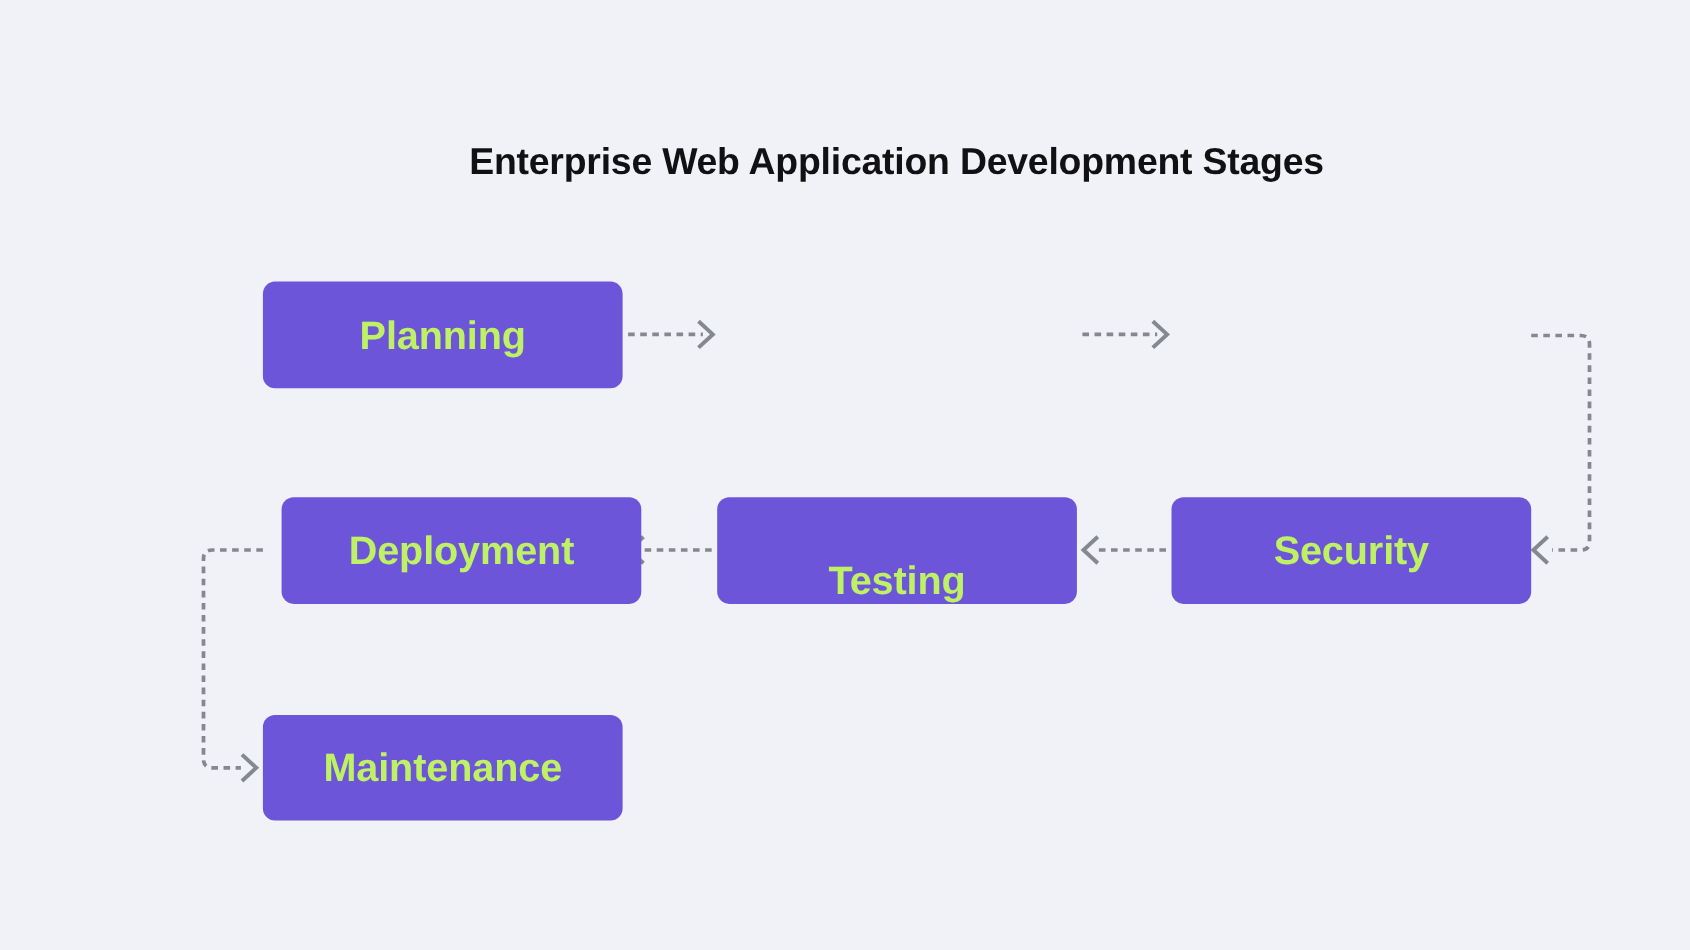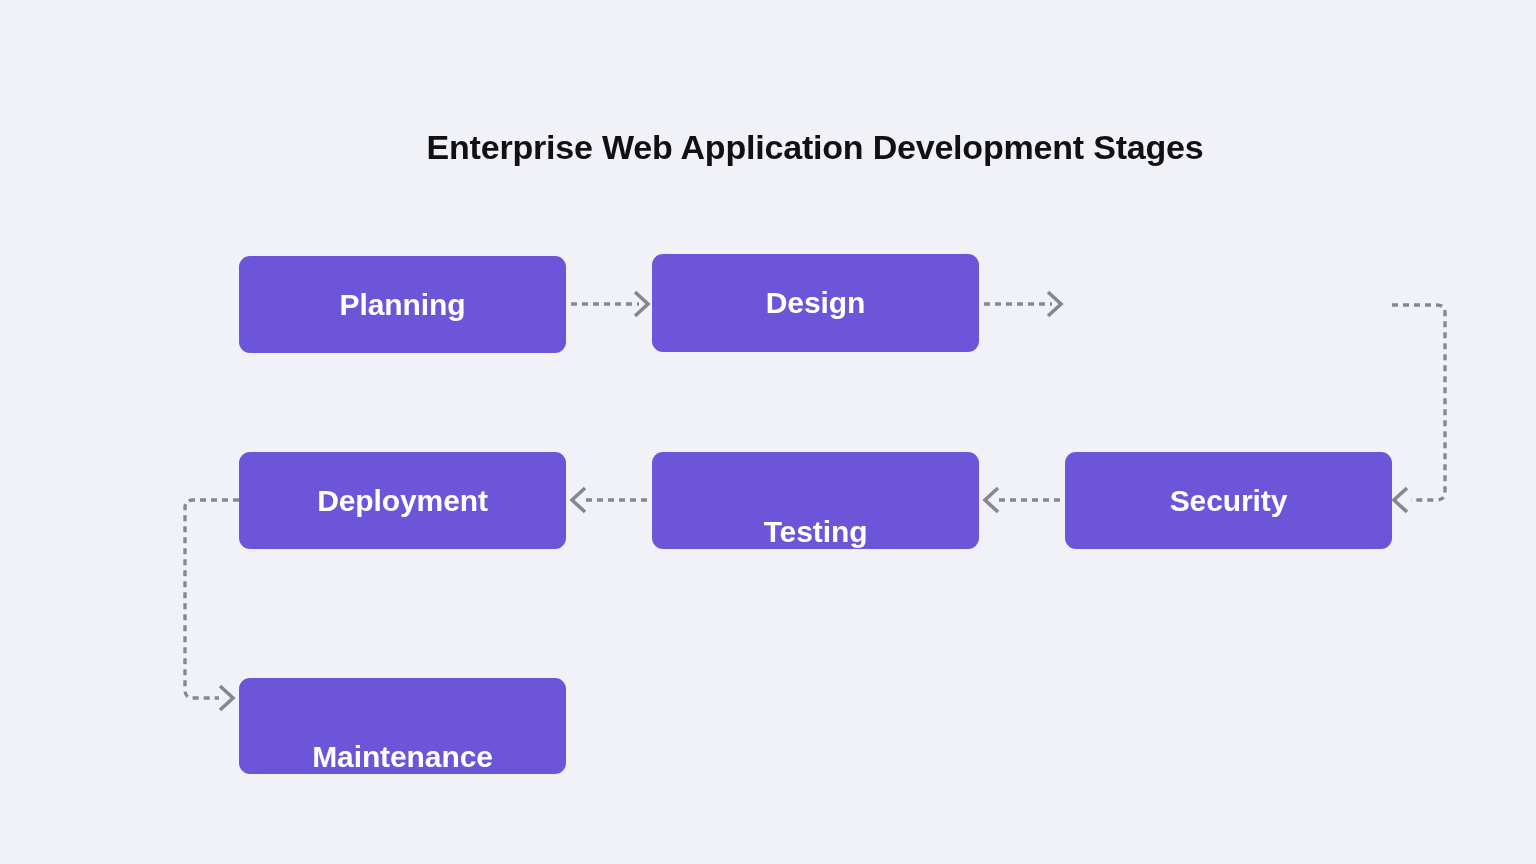--- a/index.html
+++ b/index.html
@@ -39,22 +39,22 @@
   .node-box {
     position: absolute;
     box-sizing: border-box;
     background: #6d55d9;
     border-radius: 11px;
     display: flex;
     align-items: center;
     justify-content: center;
   }
   .node-label {
-    color: #ffffff;
-    font-size: 30px;
+    color: #bef264;
+    font-size: 36px;
     font-weight: bold;
     letter-spacing: -0.1px;
     white-space: nowrap;
   }
 </style>
 </head>
 <body>
 
 <div id="stage">
 
@@ -90,34 +90,31 @@
     <g>
       <path d="M 192 500 L 146 500 Q 138 500 138 508 L 138 690 Q 138 698 146 698 L 172 698" fill="none" stroke="#85888f" stroke-width="3.4" stroke-dasharray="6 5" stroke-linecap="butt"></path>
       <path d="M 173 686 L 186 698 L 173 710" fill="none" stroke="#85888f" stroke-width="3.6" stroke-linecap="butt" stroke-linejoin="miter"></path>
     </g>
   </svg>
 
   <div class="node-box" style="left:192px; top:256px; width:327px; height:97px;">
     <span class="node-label">Planning</span>
   </div>
 
-  <div class="node-box" style="left:605px; top:254px; width:327px; height:98px;">
-    <span class="node-label">Design</span>
-  </div>
 
 
   <div class="node-box" style="left:1018px; top:452px; width:327px; height:97px;text-align:center;">
     <span class="node-label">Security</span>
   </div>
 
   <div class="node-box" style="left:605px; top:452px; width:327px; height:97px;align-items:flex-end;">
     <span class="node-label">Testing</span>
   </div>
 
-  <div class="node-box" style="left:192px; top:452px; width:327px; height:97px;">
+  <div class="node-box" style="left:209px; top:452px; width:327px; height:97px;">
     <span class="node-label">Deployment</span>
   </div>
 
-  <div class="node-box" style="left:192px; top:678px; width:327px; height:96px;align-items:flex-end;">
+  <div class="node-box" style="left:192px; top:650px; width:327px; height:96px;">
     <span class="node-label">Maintenance</span>
   </div>
 
 </div>
 
 </body></html>

